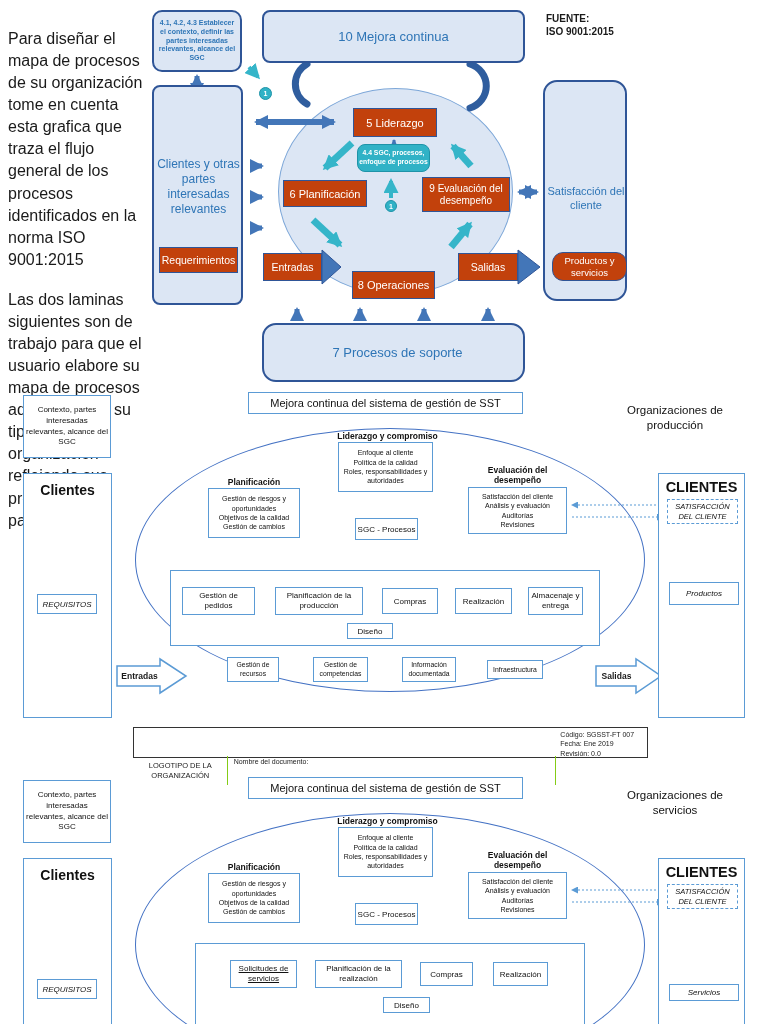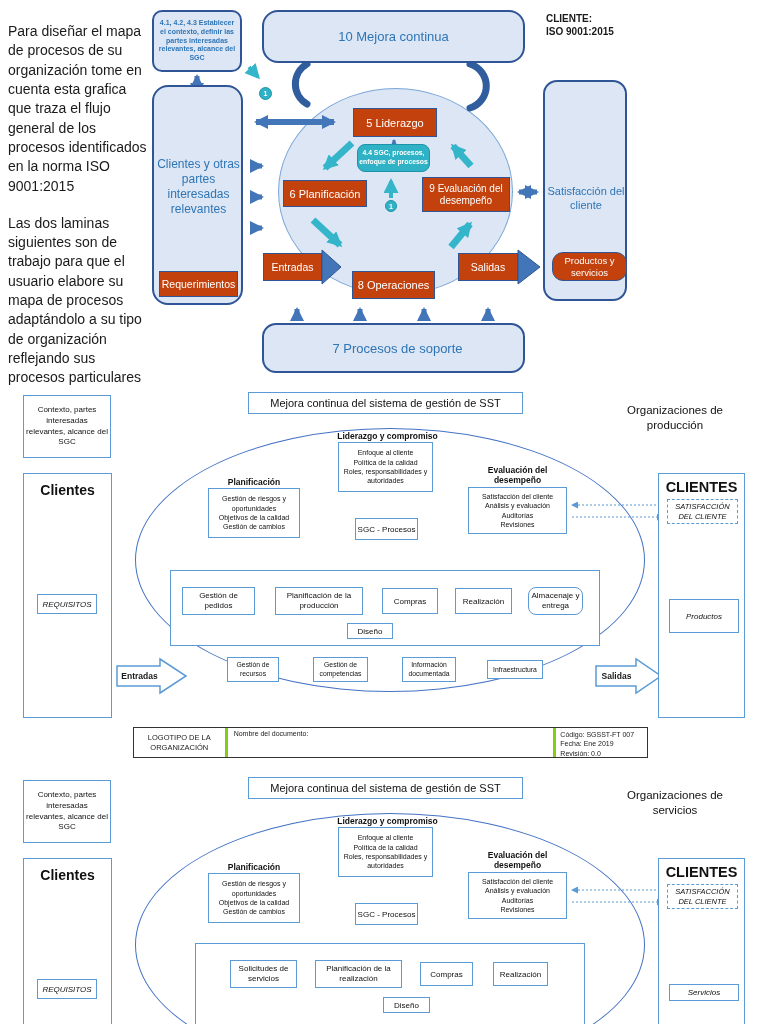--- a/index.html
+++ b/index.html
@@ -2,46 +2,46 @@
 <html><head>
 <meta charset="utf-8">
 <style>
   html,body{margin:0;padding:0;background:#fff;}
   .page{position:relative;width:768px;height:1024px;overflow:hidden;background:#fff;
         font-family:"Liberation Sans",sans-serif;color:#1a1a1a;}
   .abs{position:absolute;box-sizing:border-box;}
   .pre{white-space:pre-line;}
   .flexc{display:flex;align-items:center;justify-content:center;text-align:center;}
   
-  .roundlight{background:#dce6f4;border:2px solid #2f5597;border-radius:16px;color:#2e75b6;}
+  .roundlight{background:#dce6f4;border:2px solid #2f5597;border-radius:8px;color:#2e75b6;}
   .bluebox{background:#c2410c;border:1.5px solid #2f5597;color:#fff;}
   .tealbox{background:#30b2c6;border:1.5px solid #1e93a8;color:#fff;border-radius:8px;font-weight:bold;}
   .badge{background:#30b2c6;border:1px solid #1e93a8;border-radius:50%;color:#fff;
          font-size:7px;font-weight:bold;display:flex;align-items:center;justify-content:center;}
   
   .lnbox{background:#fff;border:1.4px solid #5b9bd5;color:#111;}
   .thinbox{background:#fff;border:1.2px solid #5b9bd5;color:#111;}
   .ellipse{border:1.3px solid #4472c4;border-radius:50%;background:transparent;}
   .maplabel{font-weight:bold;color:#111;text-align:center;}
   .italic{font-style:italic;}
   svg{position:absolute;left:0;top:0;pointer-events:none;}
-  .cell{box-sizing:border-box;border-right:3px solid #84cc16;height:100%;}
+  .cell{box-sizing:border-box;border-right:1px solid #84cc16;height:100%;margin-top:28px;}
 </style>
 </head>
 <body>
 
 <div class="page">
 
-  <div class="abs" style="left:8px;top:22px;width:142px;font-size:14px;line-height:1.38;">
+  <div class="abs" style="left:8px;top:28px;width:142px;font-size:16px;line-height:1.38;">
     <p style="margin:0 0 18px 0;">Para diseñar el mapa de procesos de su organización tome en cuenta esta grafica que traza el flujo general de los procesos identificados en la norma ISO 9001:2015</p>
     <p style="margin:0;">Las dos laminas siguientes son de trabajo para que el usuario elabore su mapa de procesos adaptándolo a su tipo de organización reflejando sus procesos particulares</p>
   </div>
 
   <div class="abs" style="left:546px;top:12px;font-size:10px;font-weight:bold;line-height:1.3;">
-    <div>CLIENTE:</div>
+    <div>FUENTE:</div>
     <div>ISO 9001:2015</div>
   </div>
 
   <div class="abs" style="left:0;top:0;width:768px;height:385px;">
 
     <div class="abs ellipse" style="left:278px;top:88px;width:235px;height:207px;background:#dce6f4;border:1.5px solid #7da7d8;"></div>
 
     <svg width="768" height="385">
       <defs>
         <marker id="mb" markerUnits="userSpaceOnUse" markerWidth="14" markerHeight="14" refX="12" refY="7" orient="auto-start-reverse">
@@ -86,38 +86,38 @@
       <line x1="360" y1="320" x2="360" y2="309" stroke="#4376b8" stroke-width="5" marker-end="url(#mb)"></line>
       <line x1="424" y1="320" x2="424" y2="309" stroke="#4376b8" stroke-width="5" marker-end="url(#mb)"></line>
       <line x1="488" y1="320" x2="488" y2="309" stroke="#4376b8" stroke-width="5" marker-end="url(#mb)"></line>
     </svg>
 
     <div class="abs roundlight flexc" style="left:152px;top:10px;width:90px;height:62px;border-radius:10px;font-size:7px;font-weight:bold;padding:2px;line-height:1.25;">4.1, 4.2, 4.3 Establecer el contexto, definir las partes interesadas relevantes, alcance del SGC</div>
     <div class="abs roundlight flexc" style="left:262px;top:10px;width:263px;height:53px;font-size:13px;">10 Mejora continua</div>
 
     <div class="abs roundlight" style="left:152px;top:85px;width:91px;height:220px;">
       <div class="abs flexc" style="left:3px;top:60px;width:83px;height:80px;font-size:12px;line-height:1.25;">Clientes y otras partes interesadas relevantes</div>
-      <div class="abs bluebox flexc" style="left:5px;top:160px;width:79px;height:26px;font-size:10.5px;margin-top:24px;">Requerimientos</div>
+      <div class="abs bluebox flexc" style="left:5px;top:160px;width:79px;height:26px;font-size:10.5px;">Requerimientos</div>
     </div>
 
     <div class="abs bluebox flexc" style="left:353px;top:108px;width:84px;height:29px;font-size:11px;">5 Liderazgo</div>
     <div class="abs tealbox flexc pre" style="left:357px;top:144px;width:73px;height:28px;font-size:6.8px;line-height:1.3;">4.4 SGC, procesos,
 enfoque de procesos</div>
     <div class="abs bluebox flexc" style="left:283px;top:180px;width:84px;height:27px;font-size:11px;">6 Planificación</div>
     <div class="abs bluebox flexc" style="left:422px;top:177px;width:88px;height:35px;font-size:10px;line-height:1.2;padding:1px;">9 Evaluación del desempeño</div>
     <div class="abs bluebox flexc" style="left:352px;top:271px;width:83px;height:28px;font-size:11px;">8 Operaciones</div>
     <div class="abs bluebox flexc" style="left:263px;top:253px;width:59px;height:28px;font-size:10.5px;">Entradas</div>
     <div class="abs bluebox flexc" style="left:458px;top:253px;width:60px;height:28px;font-size:10.5px;">Salidas</div>
 
     <div class="abs roundlight" style="left:543px;top:80px;width:84px;height:221px;border-radius:14px;">
       <div class="abs flexc" style="left:2px;top:95px;width:78px;height:44px;font-size:11px;line-height:1.25;">Satisfacción del cliente</div>
       <div class="abs bluebox flexc" style="left:7px;top:170px;width:75px;height:29px;font-size:9.5px;line-height:1.2;border-radius:11px;">Productos y servicios</div>
     </div>
 
-    <div class="abs roundlight flexc" style="left:262px;top:323px;width:263px;height:50px;border-radius:14px;font-size:13px;padding-left:8px;">7 Procesos de soporte</div>
+    <div class="abs roundlight flexc" style="left:262px;top:323px;width:263px;height:59px;border-radius:14px;font-size:13px;padding-left:8px;">7 Procesos de soporte</div>
 
     <div class="abs badge" style="left:259px;top:87px;width:13px;height:13px;">1</div>
     <div class="abs badge" style="left:385px;top:200px;width:12px;height:12px;">1</div>
   </div>
 
   <div class="abs" style="left:0;top:385px;width:768px;height:340px;">
 
     <div class="abs ellipse" style="left:135px;top:43px;width:510px;height:264px;"></div>
 
     <svg width="768" height="340">
@@ -171,40 +171,40 @@
 
     <div class="abs thinbox flexc" style="left:355px;top:133px;width:63px;height:22px;font-size:8px;">SGC - Procesos</div>
 
     <div class="abs thinbox" style="left:170px;top:185px;width:430px;height:76px;"></div>
     <div class="abs thinbox flexc pre" style="left:182px;top:202px;width:73px;height:28px;font-size:8px;line-height:1.3;">Gestión de
 pedidos</div>
     <div class="abs thinbox flexc pre" style="left:275px;top:202px;width:88px;height:28px;font-size:8px;line-height:1.3;">Planificación de la
 producción</div>
     <div class="abs thinbox flexc" style="left:382px;top:203px;width:56px;height:26px;font-size:8px;">Compras</div>
     <div class="abs thinbox flexc" style="left:455px;top:203px;width:57px;height:26px;font-size:8px;">Realización</div>
-    <div class="abs thinbox flexc pre" style="left:528px;top:202px;width:55px;height:28px;font-size:8px;line-height:1.3;border-radius:8px;">Almacenaje y
+    <div class="abs thinbox flexc pre" style="left:528px;top:202px;width:55px;height:28px;font-size:8px;line-height:1.3;">Almacenaje y
 entrega</div>
     <div class="abs thinbox flexc" style="left:347px;top:238px;width:46px;height:16px;font-size:8px;">Diseño</div>
 
     <div class="abs thinbox flexc pre" style="left:227px;top:272px;width:52px;height:25px;font-size:6.8px;line-height:1.3;">Gestión de
 recursos</div>
     <div class="abs thinbox flexc pre" style="left:313px;top:272px;width:55px;height:25px;font-size:6.8px;line-height:1.3;">Gestión de
 competencias</div>
     <div class="abs thinbox flexc pre" style="left:402px;top:272px;width:54px;height:25px;font-size:6.8px;line-height:1.3;">Información
 documentada</div>
     <div class="abs thinbox flexc" style="left:487px;top:275px;width:56px;height:19px;font-size:6.8px;">Infraestructura</div>
 
     <div class="abs flexc" style="left:119px;top:283px;width:41px;height:16px;font-size:8.5px;font-weight:bold;">Entradas</div>
     <div class="abs flexc" style="left:597px;top:283px;width:39px;height:16px;font-size:8.5px;font-weight:bold;">Salidas</div>
 
     <div class="abs lnbox" style="left:658px;top:88px;width:87px;height:245px;">
       <div class="maplabel" style="margin-top:5px;font-size:14.5px;">CLIENTES</div>
       <div class="abs flexc pre italic" style="left:8px;top:25px;width:71px;height:25px;border:1.3px dashed #5b9bd5;font-size:7.5px;line-height:1.3;">SATISFACCIÓN
 DEL CLIENTE</div>
-      <div class="abs thinbox flexc italic" style="left:10px;top:125px;width:70px;height:34px;font-size:8px;">Productos</div>
+      <div class="abs thinbox flexc italic" style="left:10px;top:108px;width:70px;height:23px;font-size:8px;">Productos</div>
     </div>
   </div>
 
   <div class="abs" style="left:133px;top:727px;width:515px;height:31px;border:1px solid #333;display:flex;">
     <div class="cell flexc pre" style="width:94px;font-size:7.5px;line-height:1.3;">LOGOTIPO DE LA
 ORGANIZACIÓN</div>
     <div class="cell" style="width:330px;padding:2px 6px;">
       <div style="font-size:7px;">Nombre del documento:</div>
     </div>
     <div style="width:91px;padding:2px 4px;font-size:7px;line-height:1.35;box-sizing:border-box;">
@@ -260,21 +260,21 @@
     <div class="abs maplabel pre" style="left:468px;top:80px;width:99px;font-size:8.5px;line-height:1.2;">Evaluación del
 desempeño</div>
     <div class="abs thinbox flexc pre" style="left:468px;top:102px;width:99px;height:47px;font-size:7px;line-height:1.35;">Satisfacción del cliente
 Análisis y evaluación
 Auditorías
 Revisiones</div>
 
     <div class="abs thinbox flexc" style="left:355px;top:133px;width:63px;height:22px;font-size:8px;">SGC - Procesos</div>
 
     <div class="abs thinbox" style="left:195px;top:173px;width:390px;height:120px;"></div>
-    <div class="abs thinbox flexc pre" style="left:230px;top:190px;width:67px;height:28px;font-size:8px;line-height:1.3;">Solicitudes de
+    <div class="abs thinbox flexc pre" style="left:230px;top:190px;width:67px;height:28px;font-size:8px;line-height:1.3;text-decoration:underline;">Solicitudes de
 servicios</div>
     <div class="abs thinbox flexc pre" style="left:315px;top:190px;width:87px;height:28px;font-size:8px;line-height:1.3;">Planificación de la
 realización</div>
     <div class="abs thinbox flexc" style="left:420px;top:192px;width:53px;height:24px;font-size:8px;">Compras</div>
     <div class="abs thinbox flexc" style="left:493px;top:192px;width:55px;height:24px;font-size:8px;">Realización</div>
     <div class="abs thinbox flexc" style="left:383px;top:227px;width:47px;height:16px;font-size:8px;">Diseño</div>
 
     <div class="abs lnbox" style="left:658px;top:88px;width:87px;height:245px;">
       <div class="maplabel" style="margin-top:5px;font-size:14.5px;">CLIENTES</div>
       <div class="abs flexc pre italic" style="left:8px;top:25px;width:71px;height:25px;border:1.3px dashed #5b9bd5;font-size:7.5px;line-height:1.3;">SATISFACCIÓN

